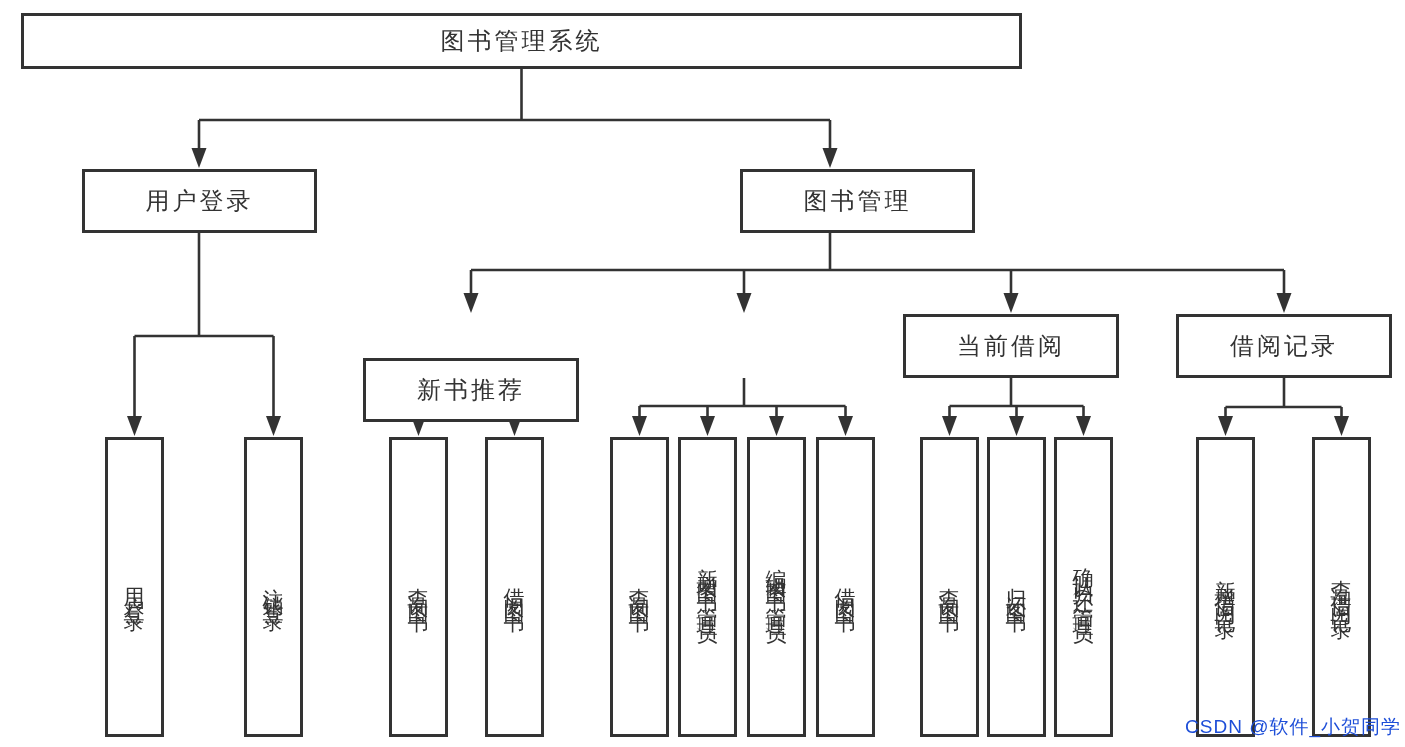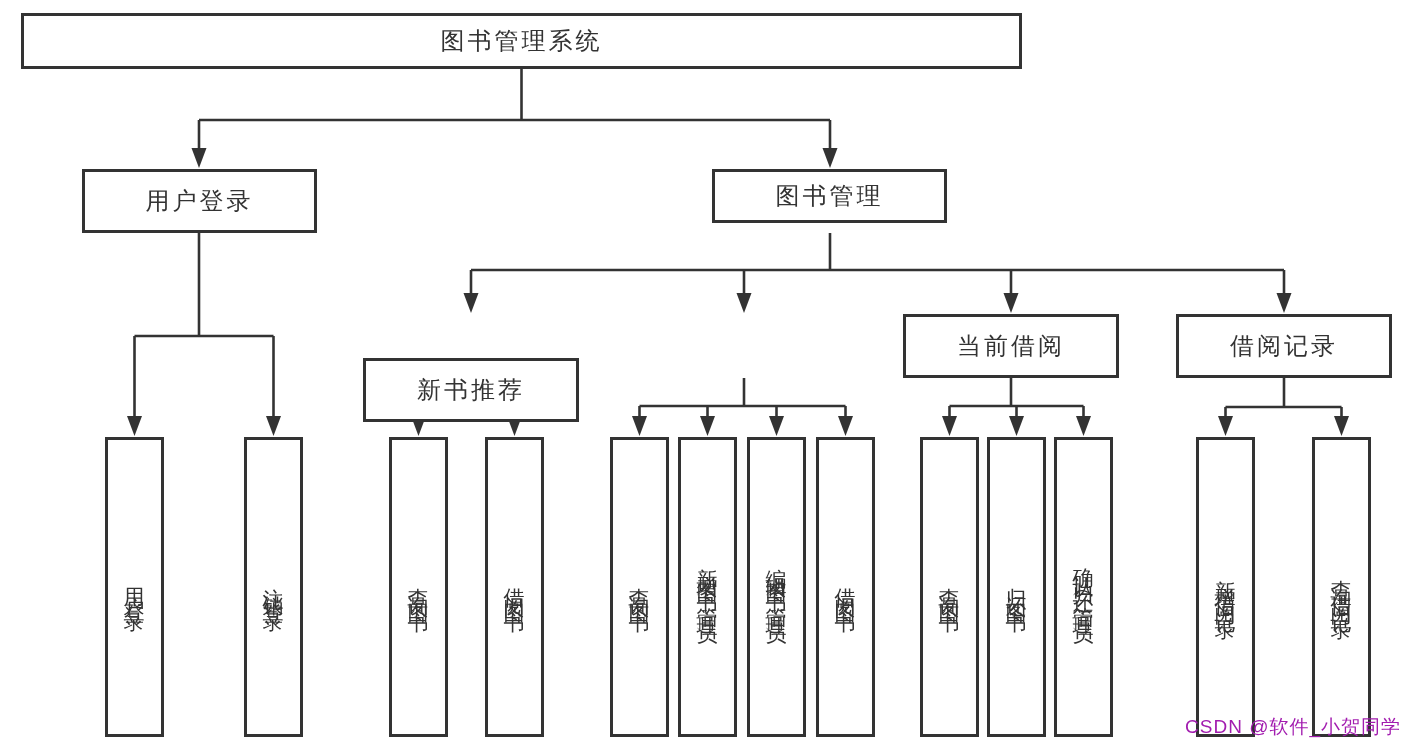--- a/index.html
+++ b/index.html
@@ -39,21 +39,21 @@
     writing-mode: vertical-rl;
     text-orientation: mixed;
     line-height: 1;
     padding: 10px 0;
   }
   .watermark {
     position: absolute;
     right: 4px;
     top: 714px;
     font-size: 19px;
-    color: #a21caf;
+    color: #1d4ed8;
     letter-spacing: 1px;
     z-index: 3;
     white-space: nowrap;
   }
 </style>
 </head>
 <body>
 
 <div class="canvas">
 
@@ -108,21 +108,21 @@
       <polygon points="1076,416 1091,416 1083.5,436" fill="#333333"></polygon>
       <line x1="1225.5" y1="407" x2="1225.5" y2="419" stroke="#333333" stroke-width="2.6"></line>
       <polygon points="1218,416 1233,416 1225.5,436" fill="#333333"></polygon>
       <line x1="1341.5" y1="407" x2="1341.5" y2="419" stroke="#333333" stroke-width="2.6"></line>
       <polygon points="1334,416 1349,416 1341.5,436" fill="#333333"></polygon>
     </svg>
 
   <div class="node node-h" style="left:21px; top:13px; width:1001px; height:56px;">图书管理系统</div>
 
   <div class="node node-h" style="left:82px; top:169px; width:235px; height:64px;">用户登录</div>
-  <div class="node node-h" style="left:712px; top:169px; width:235px; height:54px;">图书管理</div>
+  <div class="node node-h" style="left:740px; top:169px; width:235px; height:64px;">图书管理</div>
 
   <div class="node node-h" style="left:363px; top:314px; width:216px; height:64px;margin-top:44px;">新书推荐</div>
   <div class="node node-h" style="left:903px; top:314px; width:216px; height:64px;">当前借阅</div>
   <div class="node node-h" style="left:1176px; top:314px; width:216px; height:64px;">借阅记录</div>
 
   <div class="node node-v" style="left:105px; top:437px; width:59px; height:300px;">用户登录</div>
   <div class="node node-v" style="left:244px; top:437px; width:59px; height:300px;">注销登录</div>
 
   <div class="node node-v" style="left:389px; top:437px; width:59px; height:300px;">查询图书</div>
   <div class="node node-v" style="left:485px; top:437px; width:59px; height:300px;">借阅图书</div>

